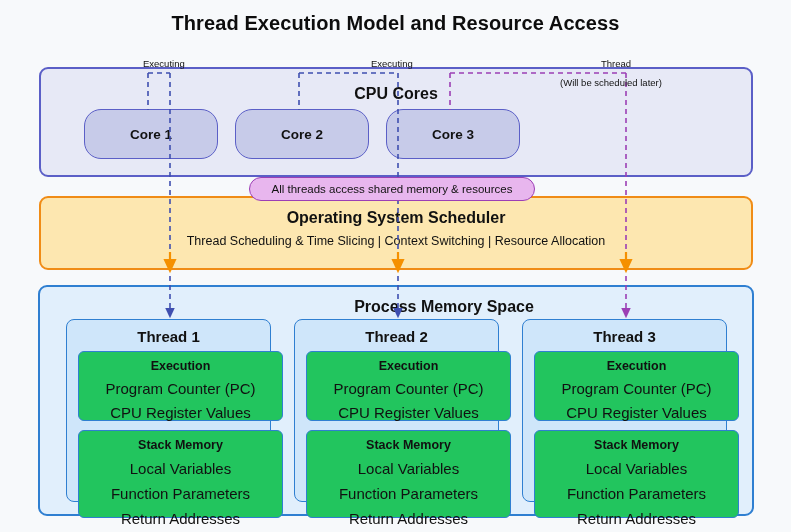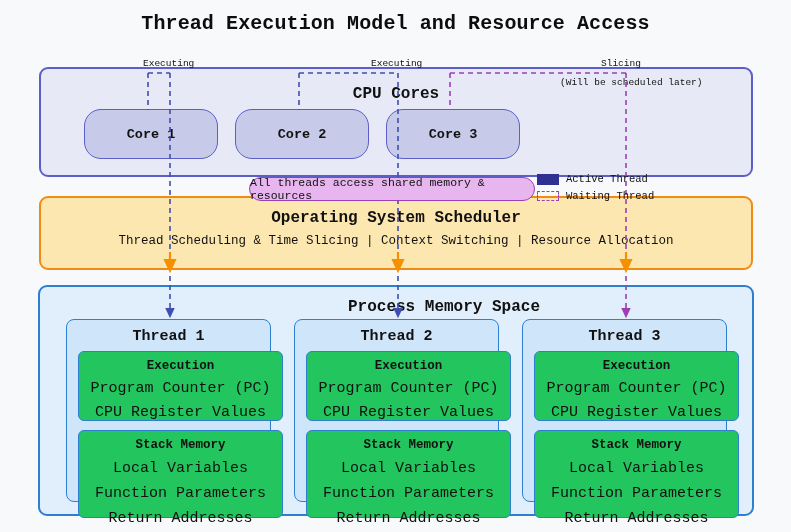--- a/index.html
+++ b/index.html
@@ -4,21 +4,21 @@
 <style>
   html,body{margin:0;padding:0;}
   body{
     width:791px;height:532px;
     background:#f7f9fb;
     font-family:"Liberation Sans", sans-serif;
     color:#111;
     overflow:hidden;
     position:relative;
   }
-  #stage{position:absolute;inset:0;font-family:Liberation Mono, monospace;}
+  #stage{position:absolute;inset:0;}
 
   
   .title{
     position:absolute;left:0;top:12px;width:791px;
     text-align:center;
     font-size:20px;font-weight:bold;color:#0d0d0d;
     letter-spacing:.1px;
   }
 
   
@@ -215,29 +215,19 @@
     <path d="M626,73 L626,268" stroke="#9c3fb5" stroke-width="1.6" fill="none" stroke-dasharray="5,4"></path>
     <path d="M626,276 L626,313" stroke="#9c3fb5" stroke-width="1.6" fill="none" stroke-dasharray="5,4" marker-end="url(#arrow-purple)"></path>
 
     <path d="M170,252 L170,266" stroke="#f59000" stroke-width="2.2" fill="none" marker-end="url(#arrow-orange)"></path>
     <path d="M398,252 L398,266" stroke="#f59000" stroke-width="2.2" fill="none" marker-end="url(#arrow-orange)"></path>
     <path d="M626,252 L626,266" stroke="#f59000" stroke-width="2.2" fill="none" marker-end="url(#arrow-orange)"></path>
   </svg>
 
   <div class="conn-label" style="left:143px;top:58px;">Executing</div>
   <div class="conn-label" style="left:371px;top:58px;">Executing</div>
-  <div class="conn-label" style="left:601px;top:58px;">Slicing</div>
+  <div class="conn-label" style="left:601px;top:58px;">Thread</div>
   <div class="conn-label" style="left:560px;top:77px;">(Will be scheduled later)</div>
 
   <div class="bubble">All threads access shared memory &amp; resources</div>
 
-  <div class="legend">
-    <div class="legend-row">
-      <span class="sw sw-active"></span>
-      <span class="legend-label">Active Thread</span>
-    </div>
-    <div class="legend-row">
-      <span class="sw sw-wait"></span>
-      <span class="legend-label">Waiting Thread</span>
-    </div>
-  </div>
 
 </div>
 
 </body></html>

